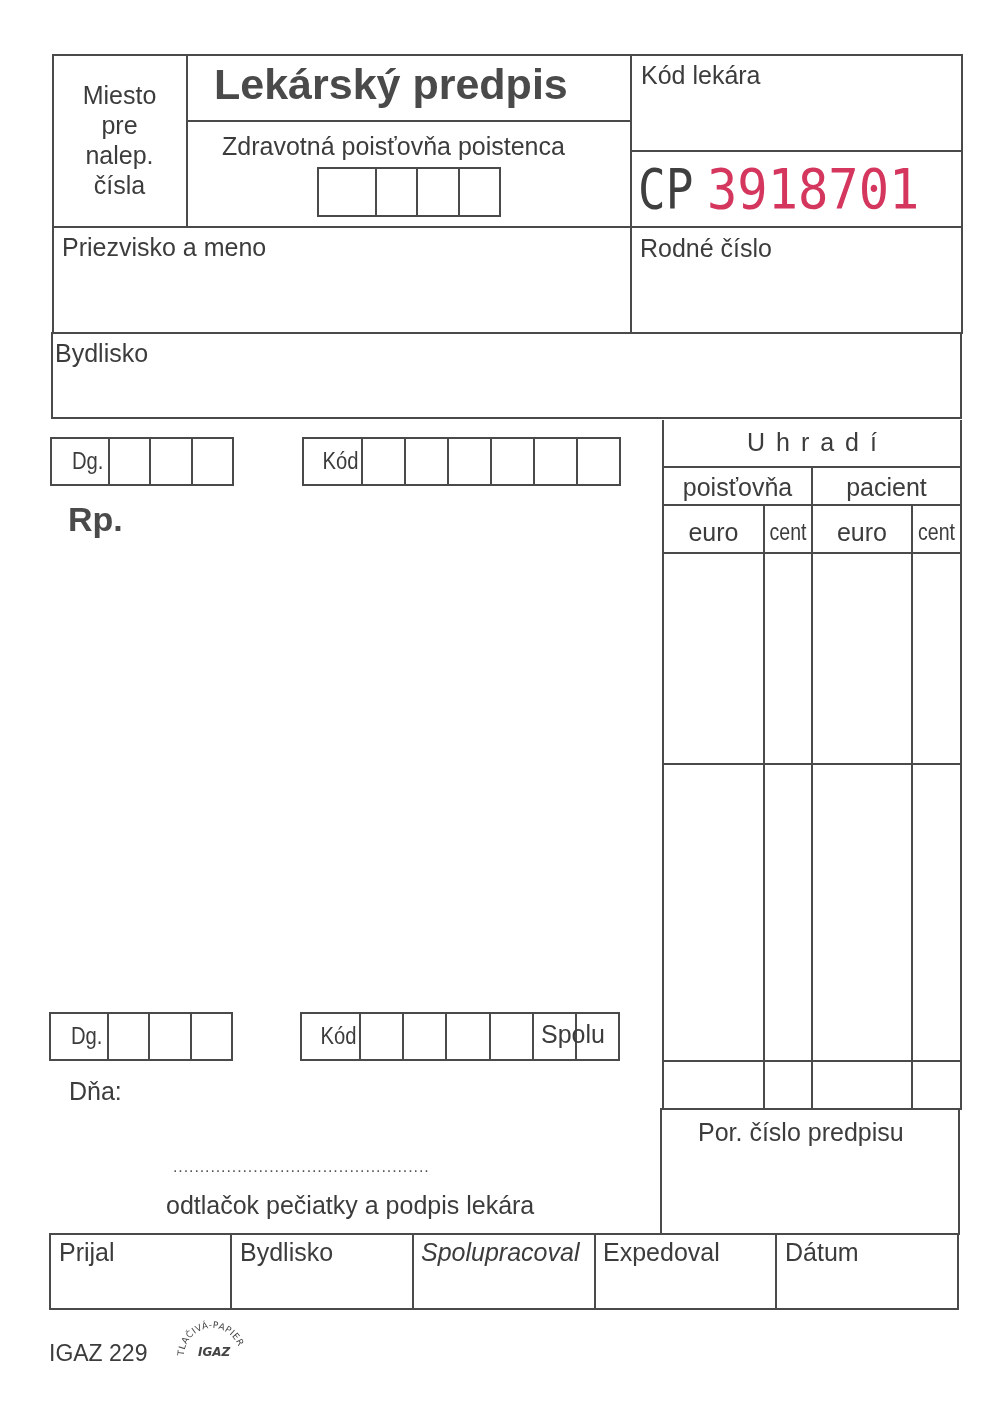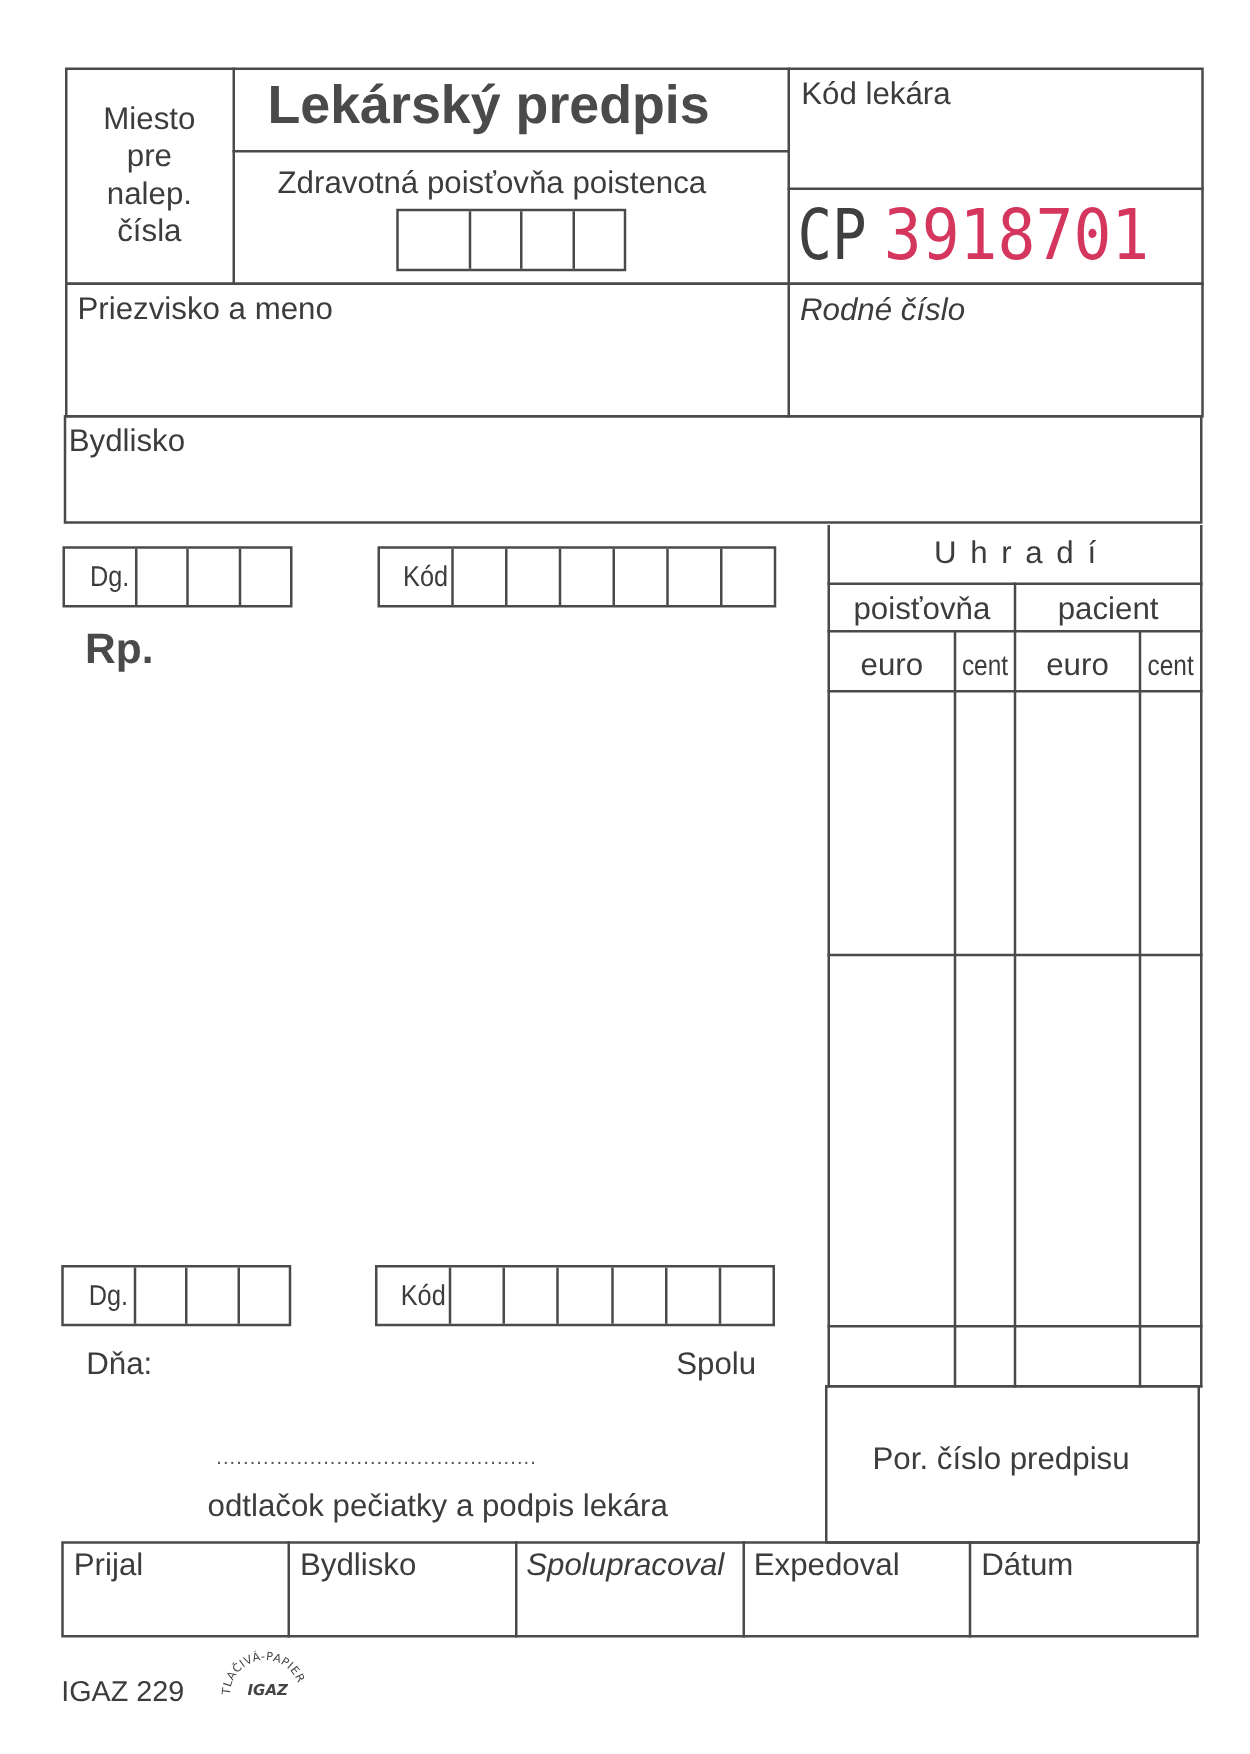--- a/index.html
+++ b/index.html
@@ -47,21 +47,21 @@
 
 <div class="lbl" style="left:641px;top:61px;">Kód lekára</div>
 <div class="abs" style="left:632px;top:62px;width:330px;height:88px;"></div>
 
 <div class="serial" style="left:638px;top:156px;color:#3f3f3f;">CP</div>
 <div class="serial" style="left:707px;top:156px;color:#d4365e;transform:scaleX(0.9);">3918701</div>
 
 <div class="box" style="left:52px;top:226px;width:911px;height:108px;"></div>
 <div class="lbl" style="left:62px;top:233px;">Priezvisko a meno</div>
 <div class="abs" style="left:54px;top:264px;width:575px;height:68px;"></div>
-<div class="lbl" style="left:640px;top:234px;font-style:italic;">Rodné číslo</div>
+<div class="lbl" style="left:640px;top:234px;">Rodné číslo</div>
 <div class="abs" style="left:633px;top:264px;width:328px;height:68px;"></div>
 
 <div class="box" style="left:51px;top:332px;width:911px;height:87px;"></div>
 <div class="lbl" style="left:55px;top:339px;">Bydlisko</div>
 <div class="abs" style="left:54px;top:370px;width:905px;height:46px;"></div>
 
 <div class="cells" style="left:50px;top:437px;width:184px;height:49px;">
   <div class="c cl">Dg.</div>
   <div class="c"></div>
   <div class="c"></div>
@@ -108,42 +108,42 @@
 <div class="abs" style="left:664px;top:765px;width:99px;height:295px;"></div>
 <div class="abs" style="left:765px;top:765px;width:46px;height:295px;"></div>
 <div class="abs" style="left:813px;top:765px;width:98px;height:295px;"></div>
 <div class="abs" style="left:913px;top:765px;width:47px;height:295px;"></div>
 <div class="abs" style="left:664px;top:1062px;width:99px;height:46px;"></div>
 <div class="abs" style="left:765px;top:1062px;width:46px;height:46px;"></div>
 <div class="abs" style="left:813px;top:1062px;width:98px;height:46px;"></div>
 <div class="abs" style="left:913px;top:1062px;width:47px;height:46px;"></div>
 
 <div class="box" style="left:660px;top:1108px;width:300px;height:127px;"></div>
-<div class="lbl" style="left:698px;top:1118px;margin-top:35px;">Por. číslo predpisu</div>
+<div class="lbl" style="left:698px;top:1118px;">Por. číslo predpisu</div>
 <div class="abs" style="left:662px;top:1150px;width:296px;height:82px;"></div>
 
 <div class="cells" style="left:49px;top:1012px;width:184px;height:49px;">
   <div class="c cl">Dg.</div>
   <div class="c"></div>
   <div class="c"></div>
   <div class="c"></div>
 </div>
 <div class="cells" style="left:300px;top:1012px;width:320px;height:49px;">
   <div class="c cl">Kód</div>
   <div class="c"></div>
   <div class="c"></div>
   <div class="c"></div>
   <div class="c"></div>
   <div class="c"></div>
   <div class="c"></div>
 </div>
 
 <div class="lbl" style="left:69px;top:1077px;">Dňa:</div>
 <div class="abs" style="left:130px;top:1075px;width:300px;height:32px;"></div>
-<div class="lbl" style="left:541px;top:1077px;">Spolu</div>
+<div class="lbl" style="left:541px;top:1020px;">Spolu</div>
 
 <div class="abs" style="left:173px;top:1158px;font-size:16px;letter-spacing:0.9px;color:#555;">................................................</div>
 <div class="lbl" style="left:166px;top:1191px;">odtlačok pečiatky a podpis lekára</div>
 
 <div class="box" style="left:49px;top:1233px;width:910px;height:77px;"></div>
 <div class="ln" style="left:230px;top:1233px;width:2px;height:77px;"></div>
 <div class="ln" style="left:412px;top:1233px;width:2px;height:77px;"></div>
 <div class="ln" style="left:594px;top:1233px;width:2px;height:77px;"></div>
 <div class="ln" style="left:775px;top:1233px;width:2px;height:77px;"></div>
 

